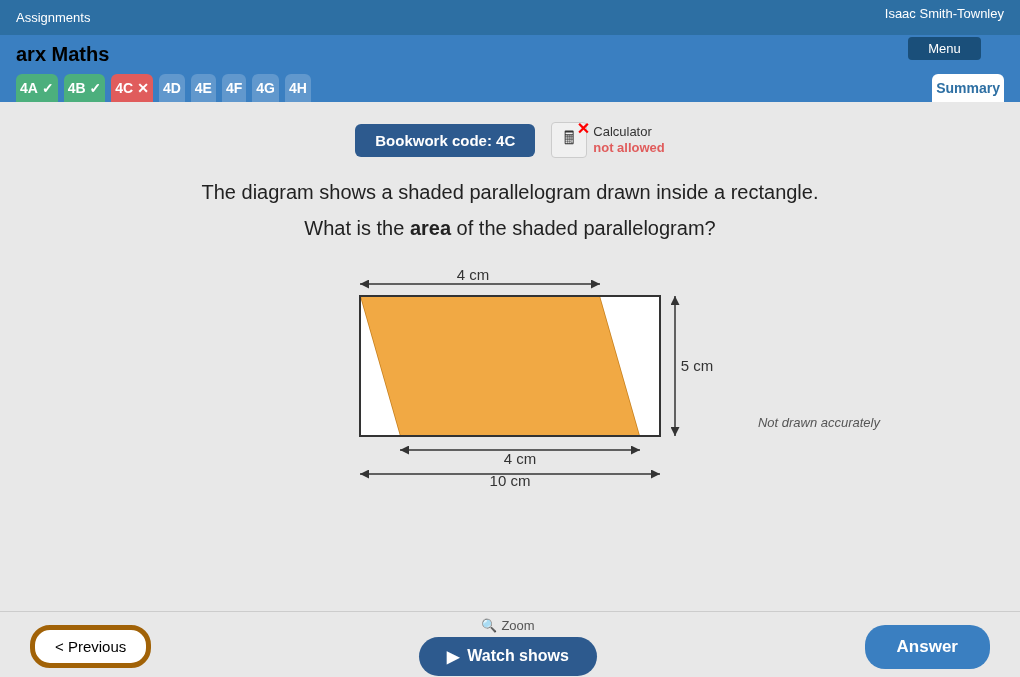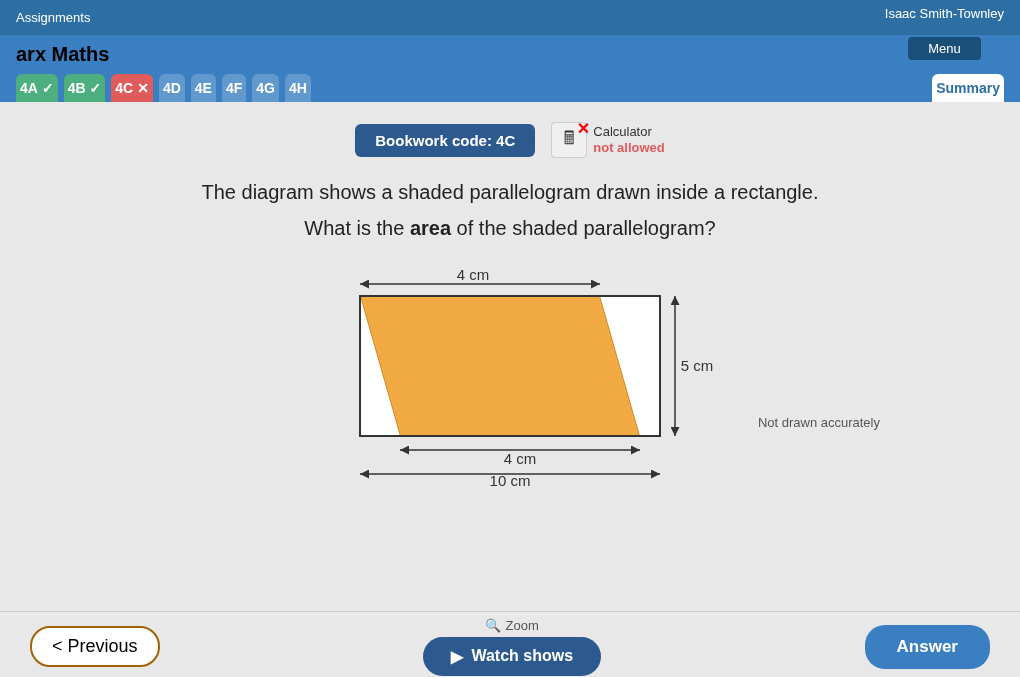--- a/index.html
+++ b/index.html
@@ -151,41 +151,42 @@
     .diagram-svg-wrap {
       position: relative;
     }
 
     .not-drawn {
       position: absolute;
       right: -160px;
       bottom: 60px;
       font-size: 13px;
       color: #555;
+      font-style: italic;
     }
 
     .bottom-bar {
       position: absolute;
       bottom: 0;
       left: 0;
       right: 0;
       height: 70px;
       background: #e8e8e8;
       border-top: 1px solid #ccc;
       display: flex;
       align-items: center;
       justify-content: space-between;
       padding: 0 30px;
     }
     .prev-btn {
       background: white;
-      border: 2px solid #a16207;
+      border: 5px solid #a16207;
       border-radius: 20px;
       padding: 8px 20px;
-      font-size: 18px;
+      font-size: 15px;
       cursor: pointer;
       display: flex;
       align-items: center;
       gap: 6px;
     }
     .center-bottom {
       display: flex;
       flex-direction: column;
       align-items: center;
       gap: 4px;

